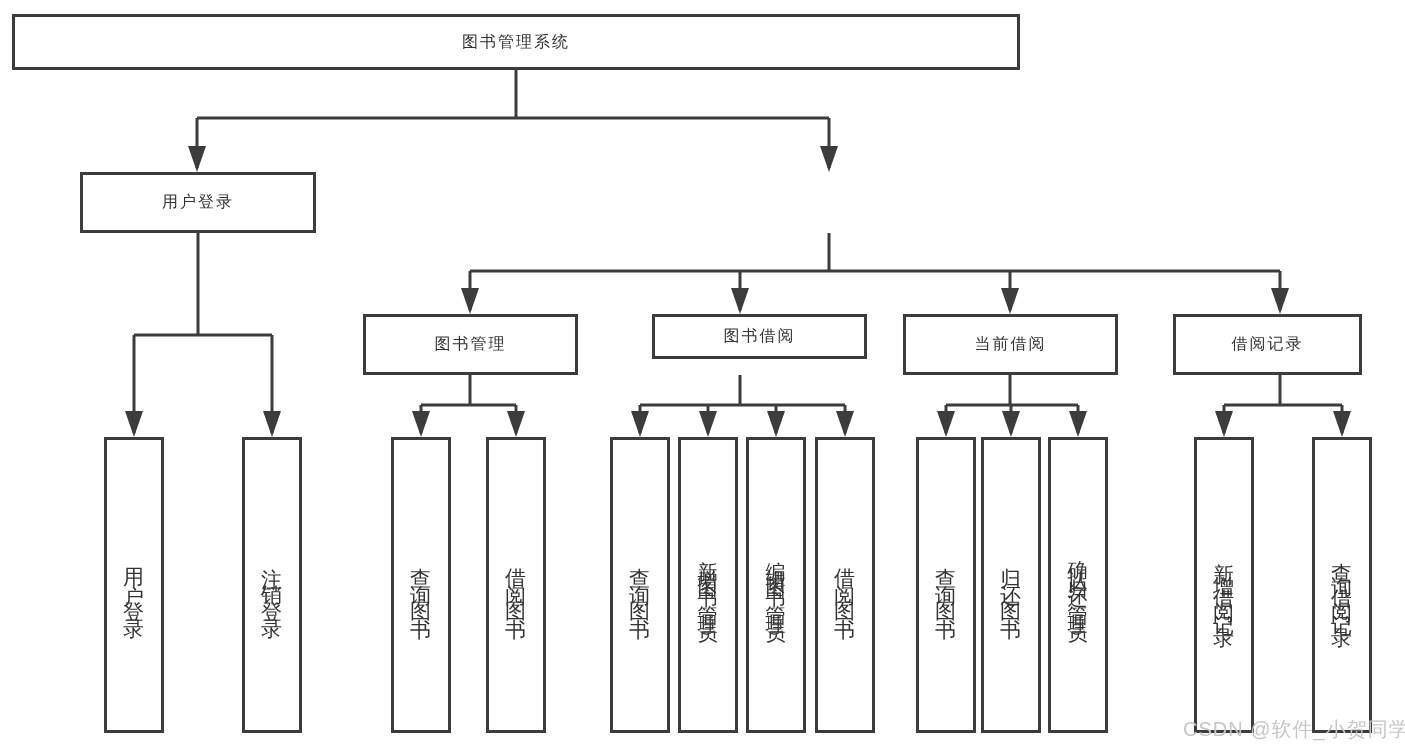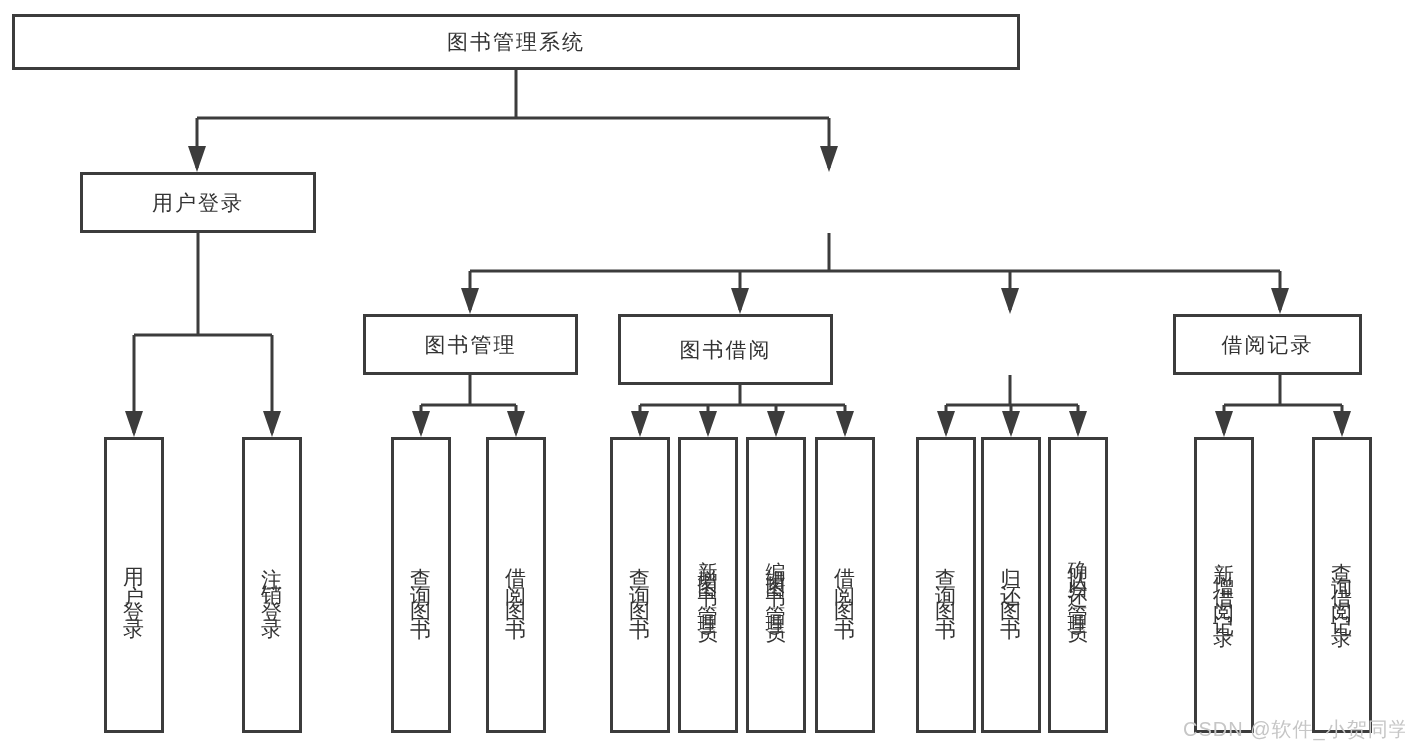--- a/index.html
+++ b/index.html
@@ -17,21 +17,21 @@
     border:3px solid #3c3c3c;
     background:#ffffff;
     display:flex;
     align-items:center;
     justify-content:center;
     color:#333333;
     z-index:2;
     text-align:center;
   }
   .node.h{
-    font-size:21px;
+    font-size:16px;
     letter-spacing:2px;
     white-space:nowrap;
   }
   .node.v{
     writing-mode:vertical-rl;
     font-size:21px;
     letter-spacing:17px;
     line-height:1;
   }
   .node.v.mid{letter-spacing:13px;}
@@ -96,22 +96,25 @@
     <span>图书管理系统</span>
   </div>
 
   <div class="node h" style="left:80px;top:172px;width:236px;height:61px">
     <span>用户登录</span>
   </div>
 
   <div class="node h" style="left:363px;top:314px;width:215px;height:61px">
     <span>图书管理</span>
   </div>
-  <div class="node h" style="left:618px;top:314px;width:215px;height:71px">
+  <div class="node h" style="left:652px;top:314px;width:215px;height:45px">
     <span>图书借阅</span>
+  </div>
+  <div class="node h" style="left:903px;top:314px;width:215px;height:61px">
+    <span>当前借阅</span>
   </div>
   <div class="node h" style="left:1173px;top:314px;width:189px;height:61px">
     <span>借阅记录</span>
   </div>
 
   <div class="node v" style="left:104px;top:437px;width:60px;height:296px">
     <span>用户登录</span>
   </div>
   <div class="node v" style="left:242px;top:437px;width:60px;height:296px">
     <span>注销登录</span>

